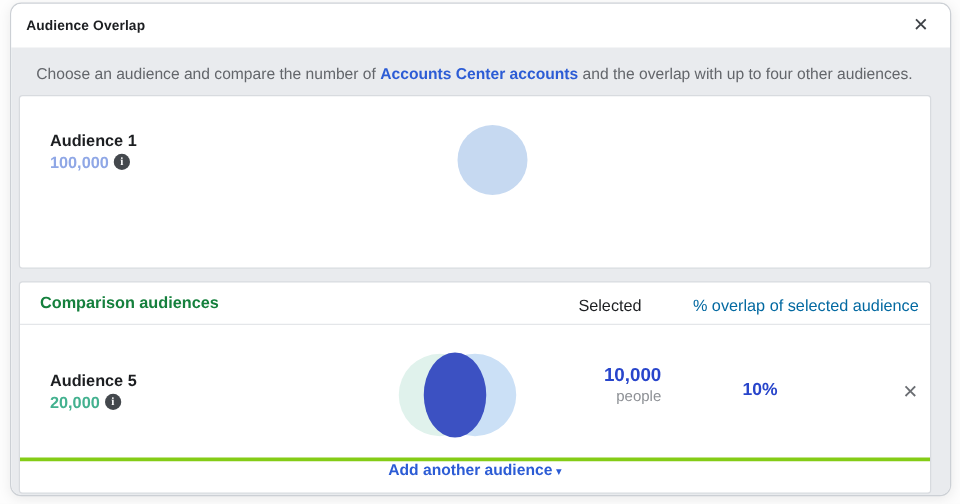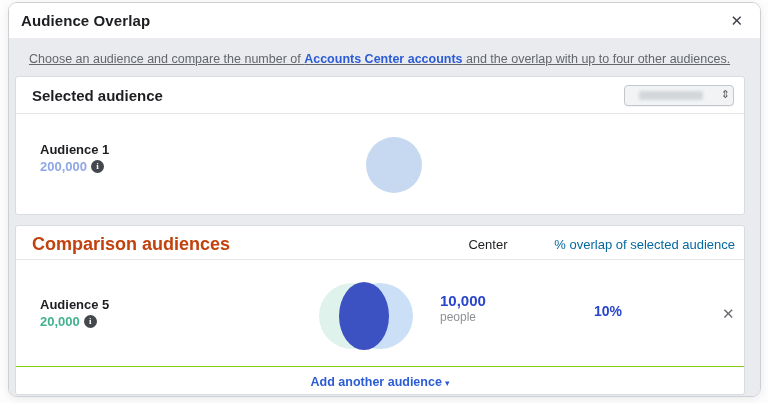--- a/index.html
+++ b/index.html
@@ -5,26 +5,26 @@
   * { margin:0; padding:0; box-sizing:border-box; }
   html,body { width:768px; height:403px; background:#fdfdfd; font-family:"Liberation Sans","DejaVu Sans",sans-serif; -webkit-font-smoothing:antialiased; }
   .stage { position:relative; width:768px; height:403px; overflow:hidden; }
 
   .dialog { position:absolute; left:8px; top:2px; width:753px; height:395px;
     background:#fff; border:1px solid #ccd0d5; border-radius:9px;
     box-shadow:0 2px 10px rgba(0,0,0,.08); overflow:hidden; }
 
   .dialog-header { height:35px; background:#fff; display:flex; align-items:center;
     justify-content:space-between; padding:0 15px 0 12px; }
-  .dialog-title { font-size:15px; font-weight:bold; color:#1c1e21; letter-spacing:.1px; }
+  .dialog-title { font-size:11px; font-weight:bold; color:#1c1e21; letter-spacing:.1px; }
   .close-x { font-size:15px; color:#3e4247; cursor:pointer; line-height:1; padding:2px; }
 
   .dialog-body { background:#e9ebee; height:360px; padding:6px 15px 9px 6px; }
 
-  .banner { padding:7px 8px 9px 14px; font-size:12.5px; color:#63666b; line-height:16px;text-decoration:underline; }
+  .banner { padding:7px 8px 9px 14px; font-size:12.5px; color:#63666b; line-height:16px; }
   .banner a { color:#2c5cd5; font-weight:bold; text-decoration:none; }
 
   .card { background:#fff; border:1px solid #d8dbdf; border-radius:3px; }
   .card-1 { height:139px; margin-bottom:10px; }
   .card-2 { height:170px; }
 
   .card-head { position:relative; height:37px; border-bottom:1px solid #e4e6e9;
     display:flex; align-items:center; justify-content:space-between; padding:0 10px 0 16px; }
   .card-head-title { font-size:15px; font-weight:bold; color:#1c1e21; }
 
@@ -41,87 +41,80 @@
   .aud-count { font-size:13px; font-weight:bold; line-height:17px; display:flex; align-items:center; gap:4px; }
   .count-a1 { color:#8fa7e6; }
   .count-a2 { color:#43b18f; }
   .info-dot { display:inline-flex; width:13px; height:13px; border-radius:50%; background:#44484d;
     color:#fff; font-size:9px; font-weight:bold; align-items:center; justify-content:center;
     font-family:"Liberation Serif","DejaVu Serif",serif; }
   .a1-circle { position:absolute; left:350px; top:23px; width:56px; height:56px;
     border-radius:50%; background:#c6d9f1; }
 
   .c2-head { position:relative; height:34px; border-bottom:1px solid #e4e6e9; }
-  .c2-title { position:absolute; left:16px; top:8px; font-size:18px; font-weight:bold; color:#c2410c; }
+  .c2-title { position:absolute; left:16px; top:8px; font-size:13px; font-weight:bold; color:#15803d; }
   .col-overlap-h { position:absolute; left:407px; width:130px; top:11px; text-align:center;
     font-size:13px; color:#1c1e21; }
   .col-pct-h { position:absolute; right:9px; top:11px; font-size:13px; color:#0369a1; }
 
   .row-2 { position:relative; height:106px; }
   .row-2 .aud-block { top:37px; }
 
   .venn { position:absolute; left:0; top:0; }
   .venn-green { position:absolute; left:303px; top:23px; width:66px; height:66px;
     border-radius:50%; background:#e0f2ec; }
   .venn-blue { position:absolute; left:331px; top:23px; width:66px; height:66px;
     border-radius:50%; background:#cbe0f6; }
   .venn-lens { position:absolute; left:323px; top:22px; width:50px; height:68px;
     border-radius:50%; background:#3c51c2; }
 
-  .overlap-block { position:absolute; left:424px; width:130px; top:32px; text-align:left; }
+  .overlap-block { position:absolute; left:383px; width:130px; top:32px; text-align:right; }
   .overlap-count { font-size:15px; font-weight:bold; color:#2845cb; line-height:18px; }
   .overlap-unit { font-size:12px; color:#8d9095; line-height:15px; }
   .pct-val { position:absolute; left:578px; width:120px; top:43px; text-align:left;
     font-size:14px; font-weight:bold; color:#2845cb; }
   .row-close { position:absolute; left:706px; top:46px; font-size:15px; color:#6b6e73;
     cursor:pointer; line-height:1; }
 
-  .c2-foot { height:30px; border-top:1px solid #84cc16; display:flex; align-items:center; justify-content:center; }
+  .c2-foot { height:30px; border-top:3px solid #84cc16; display:flex; align-items:flex-start; justify-content:center; }
   .add-link { font-size:12.5px; font-weight:bold; color:#2c5cd5; cursor:pointer; }
   .caret { font-size:9px; margin-left:3px; }
 </style>
 </head>
 <body>
 
 <div class="stage">
   <div class="dialog">
 
     <div class="dialog-header">
       <div class="dialog-title">Audience Overlap</div>
       <div class="close-x">✕</div>
     </div>
 
     <div class="dialog-body">
 
       <div class="banner"><span>Choose an audience and compare the number of </span><a href="#">Accounts Center accounts</a><span> and the overlap with up to four other audiences.</span></div>
 
       <div class="card card-1">
-        <div class="card-head">
-          <div class="card-head-title">Selected audience</div>
-          <div class="select-box">
-            <div class="select-blur"></div>
-            <div class="select-arrows">⇕</div>
-          </div>
-        </div>
         <div class="row-1">
           <div class="aud-block" style="top:28px;">
             <div class="aud-name">Audience 1</div>
             <div class="aud-count count-a1">
-                <span>200,000</span>
+                <span>100,000</span>
                 <span class="info-dot">i</span>
               </div>
           </div>
           <div class="a1-circle"></div>
         </div>
       </div>
 
       <div class="card card-2">
         <div class="c2-head">
           <div class="c2-title">Comparison audiences</div>
-          <div class="col-overlap-h">Center</div>
+          <div class="col-overlap-h">Selected</div>
           <div class="col-pct-h">% overlap of selected audience</div>
         </div>
 
         <div class="row-2">
           <div class="aud-block">
             <div class="aud-name">Audience 5</div>
             <div class="aud-count count-a2">
                 <span>20,000</span>
                 <span class="info-dot">i</span>
               </div>

